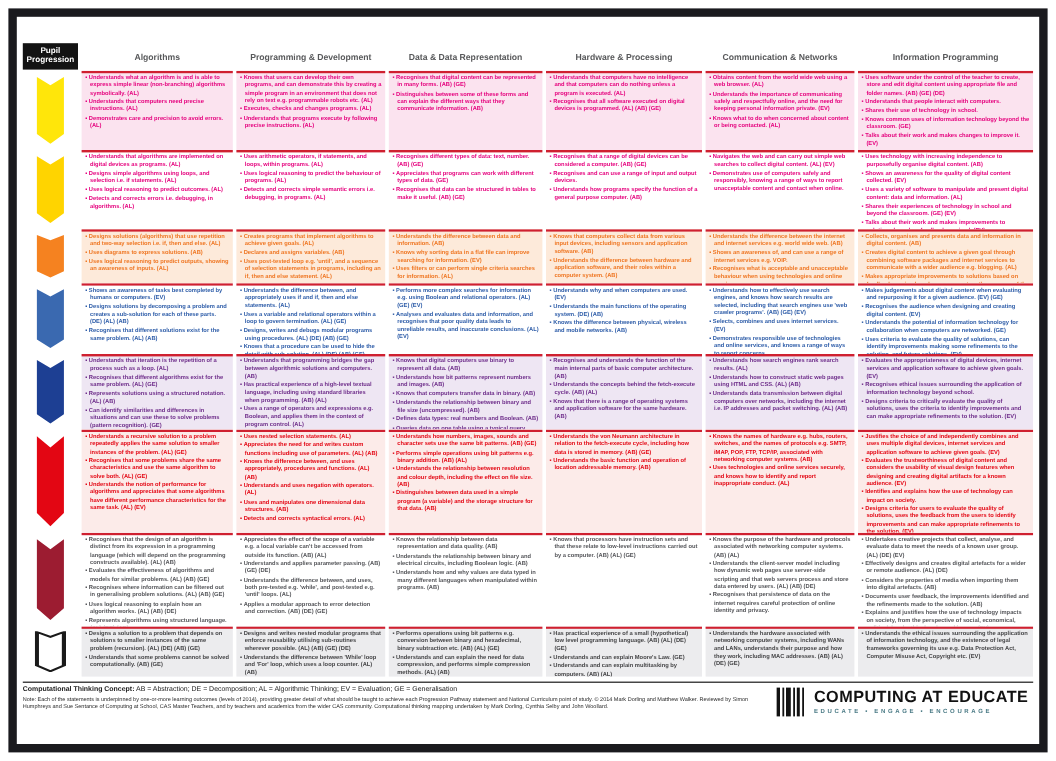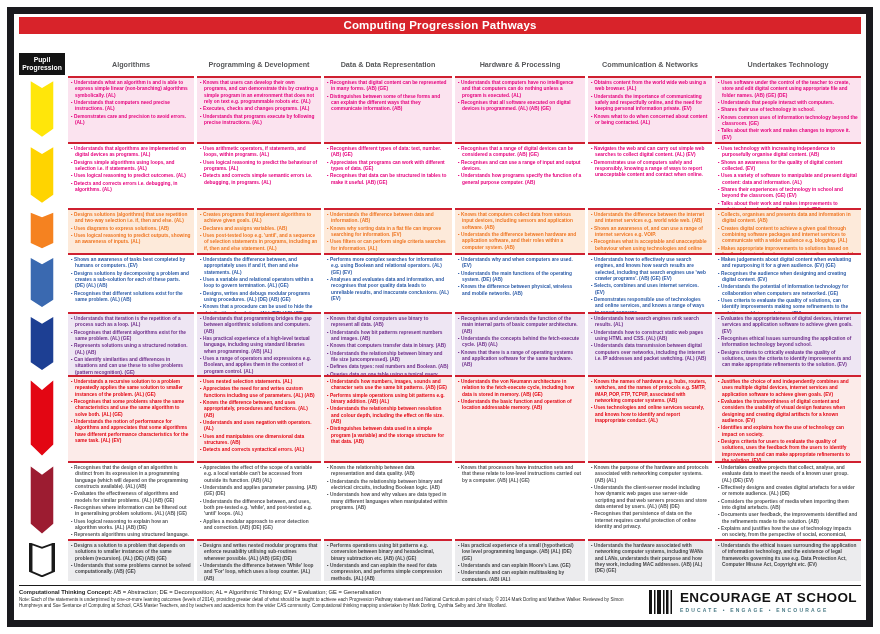--- a/index.html
+++ b/index.html
@@ -23,30 +23,29 @@
   .note{font-size:4.6px;color:#2b2b2b;line-height:1.4;margin-top:2px;}
   .logo{display:flex;align-items:center;gap:5px;padding-right:4px;}
   .logo-txt{display:flex;flex-direction:column;align-items:flex-start;}
   .logo-name{font-weight:bold;font-size:13.5px;color:#121212;letter-spacing:.4px;line-height:1.05;}
   .logo-tag{font-size:5px;font-weight:bold;letter-spacing:2.2px;color:#4b7b86;margin-top:1px;}
 </style>
 </head>
 <body>
 
 <div class="poster">
-  <div class="titlebar">Computing Progression Pathways</div>
 
   <div class="grid grid-head">
     <div class="pupil">Pupil Progression</div>
     <div class="col-h">Algorithms</div>
     <div class="col-h">Programming &amp; Development</div>
     <div class="col-h">Data &amp; Data Representation</div>
     <div class="col-h">Hardware &amp; Processing</div>
     <div class="col-h">Communication &amp; Networks</div>
-    <div class="col-h">Undertakes Technology</div>
+    <div class="col-h">Information Programming</div>
   </div>
 
   <div id="pathways-table">
       <div class="grid prow" style="height: 66px;">
         <div class="arrow-cell">
           <svg width="26" height="58" viewBox="0 0 30 100" preserveAspectRatio="none">
             <polygon points="2,2 15,14 28,2 28,84 15,98 2,84" fill="#ffe60a"></polygon>
           </svg>
         </div>
         <div class="cell" style="background: rgb(251, 227, 239); color: rgb(229, 0, 125);">
@@ -452,18 +451,18 @@
     <div class="logo">
       <svg width="26" height="26" viewBox="0 0 26 26">
         <rect x="0" y="1" width="3" height="24" fill="#121212"></rect>
         <rect x="5" y="1" width="1.5" height="24" fill="#121212"></rect>
         <rect x="8" y="1" width="4" height="24" fill="#121212"></rect>
         <rect x="14" y="1" width="1.5" height="24" fill="#121212"></rect>
         <rect x="17" y="1" width="2.5" height="24" fill="#121212"></rect>
         <rect x="21.5" y="1" width="1.5" height="24" fill="#121212"></rect>
       </svg>
       <div class="logo-txt">
-        <div class="logo-name">ENCOURAGE AT SCHOOL</div>
+        <div class="logo-name">COMPUTING AT EDUCATE</div>
         <div class="logo-tag">EDUCATE • ENGAGE • ENCOURAGE</div>
       </div>
     </div>
   </div>
 </div>
 
 </body></html>

